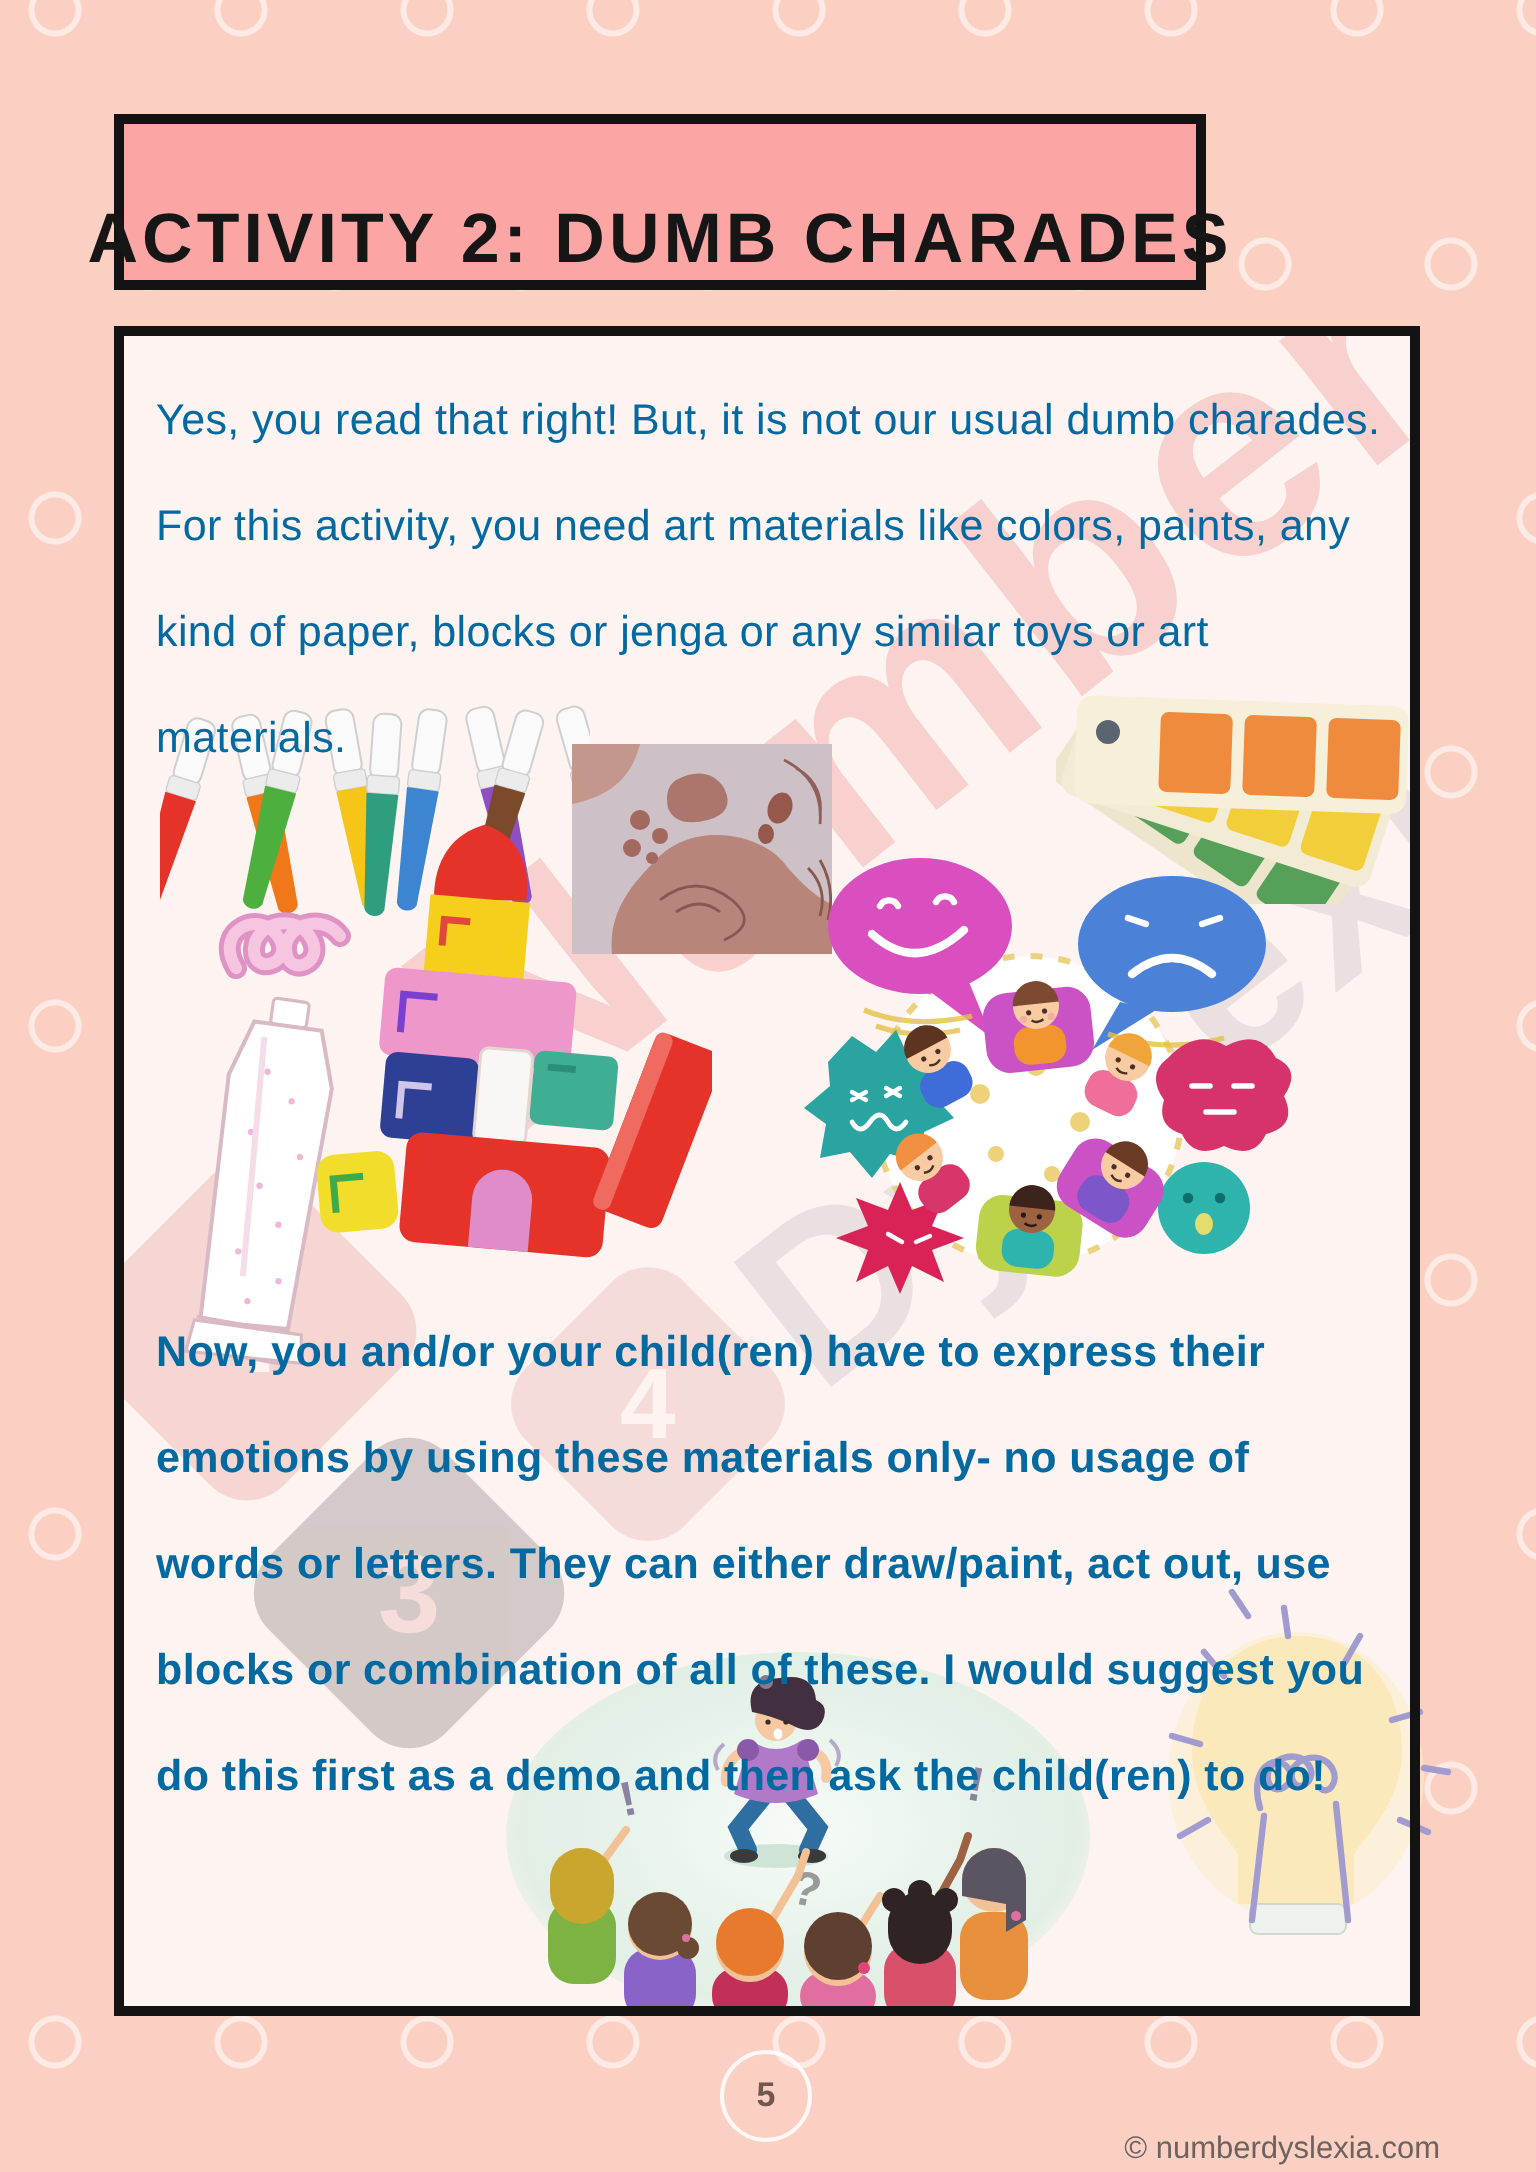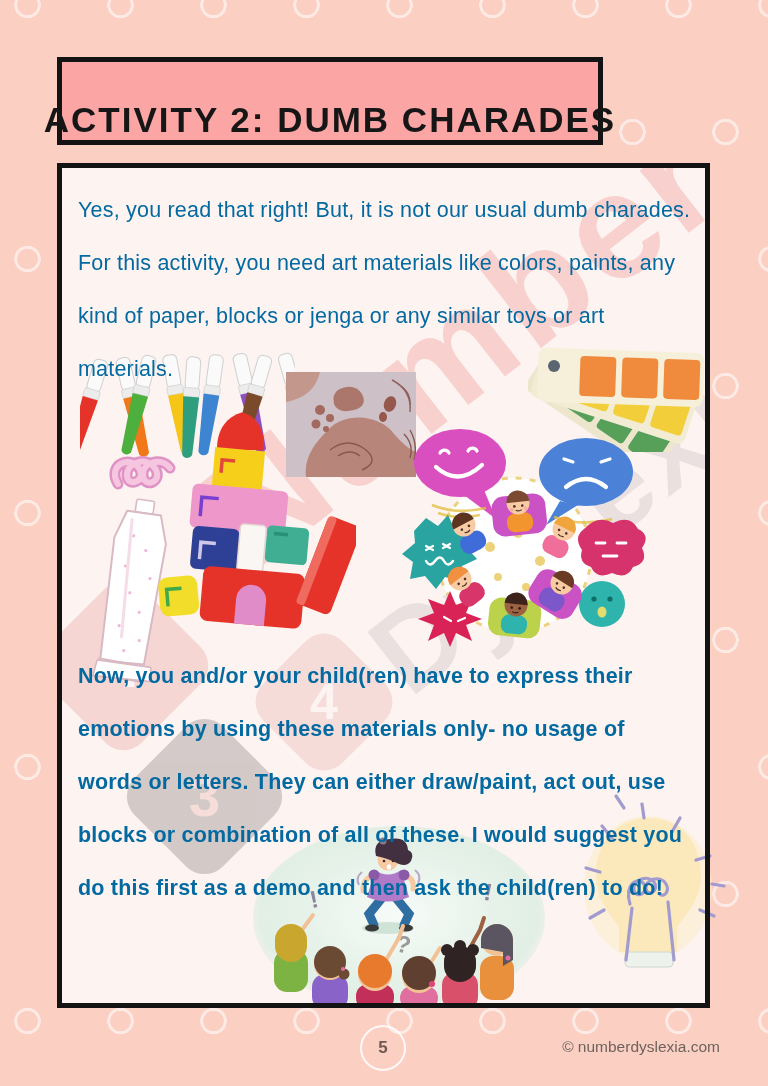--- a/index.html
+++ b/index.html
@@ -57,21 +57,21 @@
   .die2{ left:80px; top:566px; width:125px; height:125px; background:#6b6265; opacity:.28; color:#e9a8a4; font-size:56px;}
   .die3{ left:206px; top:478px; width:112px; height:112px; background:#e9a8a4; opacity:.30; color:#fdf3f0; font-size:50px;}
   
   .page-num{
     position:absolute; left:360px; top:1025px; width:46px; height:46px;
     border:2.5px solid rgba(255,255,255,.85); border-radius:50%;
     display:flex; align-items:center; justify-content:center;
     color:#70574f; font-size:17px; font-weight:bold;
   }
   .copyright{
-    position:absolute; right:48px; top:1038px; font-size:15.5px; color:#6e625e;
+    position:absolute; right:48px; top:1066px; font-size:15.5px; color:#6e625e;
   }
 </style>
 </head>
 <body>
 
 <div class="title-box">
   <h1>ACTIVITY 2: DUMB CHARADES</h1>
 </div>
 
 <div class="content-box">

